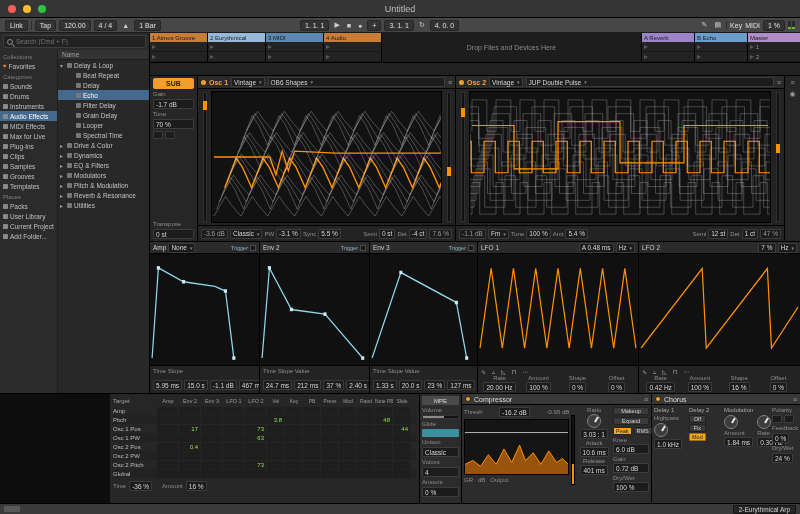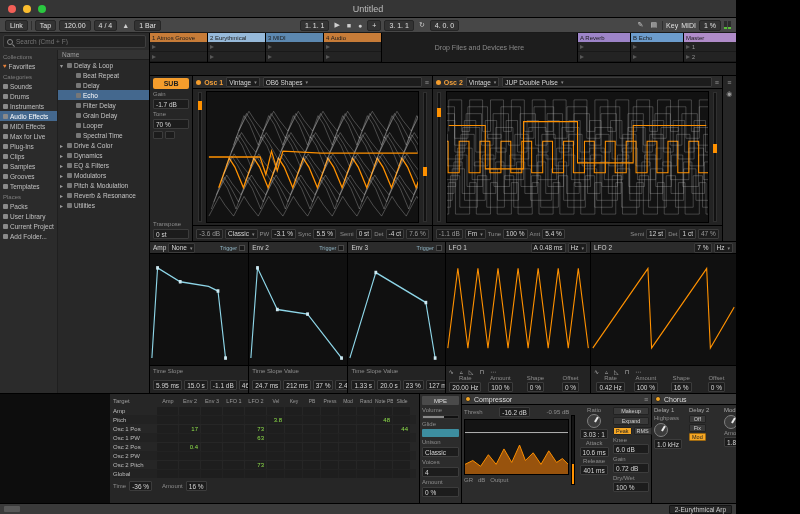--- a/index.html
+++ b/index.html
@@ -1,17 +1,17 @@
 <!DOCTYPE html>
 <html><head>
 <meta charset="utf-8">
 <style>
 *{margin:0;padding:0;box-sizing:border-box}
 body{width:800px;height:514px;background:#000;font-family:"Liberation Sans",sans-serif;overflow:hidden}
-.app{position:relative;width:736px;height:514px;background:#fef9c3;color:#c6c6c6;overflow:hidden}
+.app{position:relative;width:800px;height:514px;background:#fef9c3;color:#c6c6c6;overflow:hidden}
 .r{display:flex;align-items:center}
 .f1{flex:1}
 .lbl{color:#8d8d8d;font-size:6px;white-space:nowrap}
 .vbox{background:#1c1c1c;border:1px solid #3c3c3c;border-radius:1px;color:#d6d6d6;font-size:6.5px;height:10px;padding:0 2px;white-space:nowrap;display:inline-flex;align-items:center}
 .dim{color:#9a9a9a}
 
 .titlebar{height:18px;background:#353535;border-bottom:1px solid #000;display:flex;align-items:center;position:relative}
 .tl{width:8px;height:8px;border-radius:50%;margin-left:7px;flex:none}
 .tl.red{background:#f35f57;margin-left:8px}.tl.yel{background:#fbbd2e}.tl.grn{background:#2ac840}
 .wtitle{position:absolute;left:0;right:0;text-align:center;font-size:9px;color:#bdbdbd;pointer-events:none}

